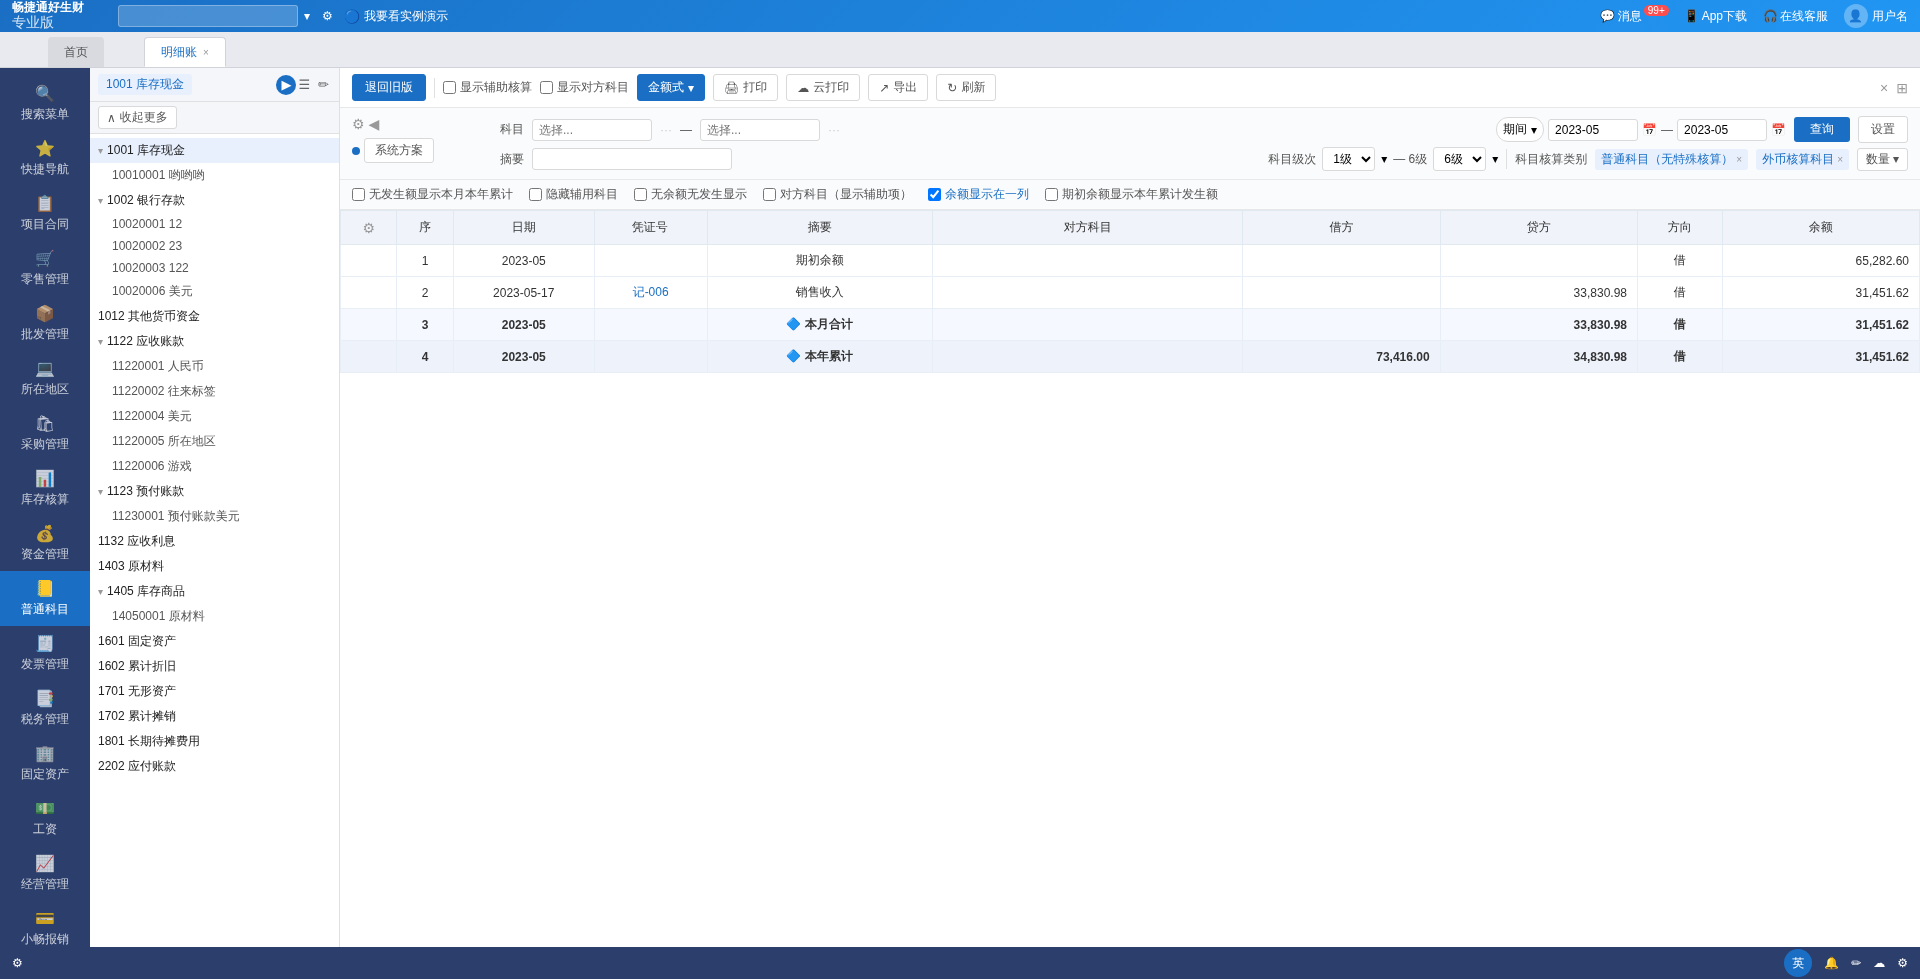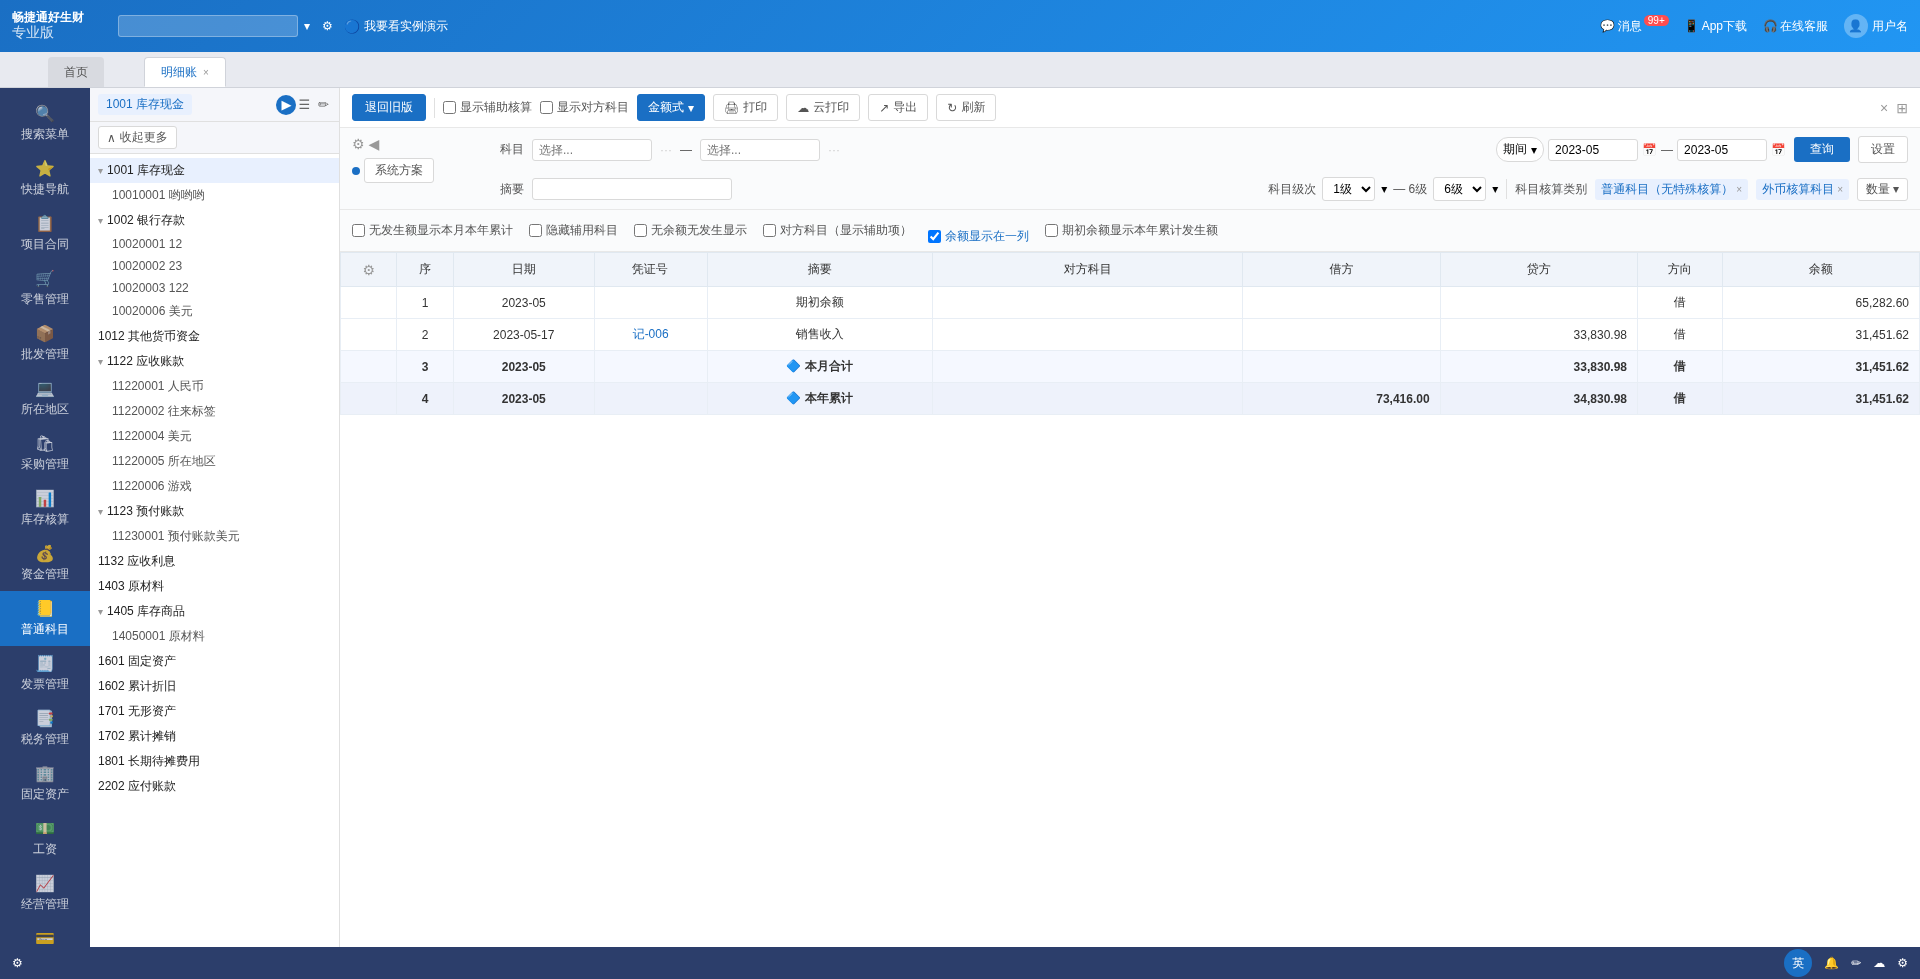--- a/index.html
+++ b/index.html
@@ -1,20 +1,20 @@
 <!DOCTYPE html>
 <html><head>
   <meta charset="utf-8">
   <style>
     * { box-sizing: border-box; margin: 0; padding: 0; font-family: 'Microsoft YaHei', Arial, sans-serif; font-size: 12px; }
     body { background: #f0f2f5; overflow: hidden; width: 1920px; height: 979px; }
 
     
     .top-header {
-      height: 52px;
+      height: 32px;
       background: linear-gradient(135deg, #1a6fc4 0%, #2196f3 100%);
       display: flex;
       align-items: center;
       padding: 0 12px;
       color: white;
     }
     .logo-area { display: flex; align-items: center; gap: 6px; min-width: 90px; }
     .logo-text { font-size: 12px; font-weight: bold; color: white; line-height: 1.2; }
     .logo-sub { font-size: 14px; color: rgba(255,255,255,0.8); }
     .search-bar {
@@ -262,21 +262,21 @@
       align-items: center;
       gap: 16px;
       padding: 6px 12px;
       background: #fafbfc;
       border-bottom: 1px solid #e8e8e8;
       font-size: 12px;
       color: #555;
     }
     .option-check { display: flex; align-items: center; gap: 4px; cursor: pointer; }
     .option-check input { cursor: pointer; }
-    .option-check.checked { color: #1a6fc4; margin-top: 12px; }
+    .option-check.checked { color: #1a6fc4; }
 
     
     .table-wrapper { flex: 1; overflow: auto; }
     table { width: 100%; border-collapse: collapse; }
     thead tr { background: #f0f4fa; }
     th {
       padding: 8px 10px;
       text-align: center;
       font-weight: 500;
       color: #333;
@@ -619,21 +619,21 @@
               <button style="font-size:14px; color:#999; background:none; border:none; cursor:pointer;">◀</button>
             </div>
             <div style="display:flex; align-items:center; gap:4px;">
               <div style="width:8px; height:8px; background:#1a6fc4; border-radius:50%;"></div>
               <button class="scheme-btn">
                 <span>系统方案</span>
               </button>
             </div>
           </div>
 
-          <div style="flex:1; display:flex; flex-direction:column; gap:14px;">
+          <div style="flex:1; display:flex; flex-direction:column; gap:4px;">
 
             <div class="filter-row">
               <span class="filter-label">科目</span>
               <input class="filter-input" style="width: 120px;" placeholder="选择...">
               <span style="color:#ccc;">···</span>
               <span class="filter-label">—</span>
               <input class="filter-input" style="width: 120px;" placeholder="选择...">
               <span style="color:#ccc;">···</span>
               <div class="spacer"></div>
 

